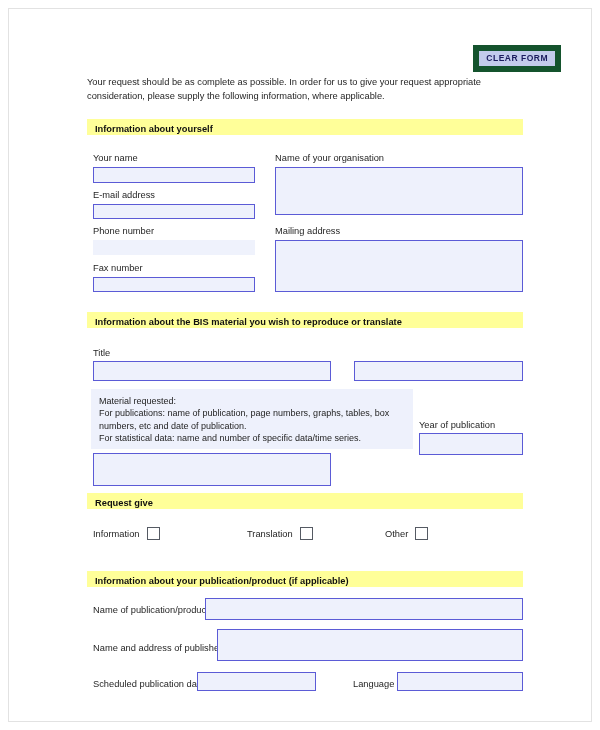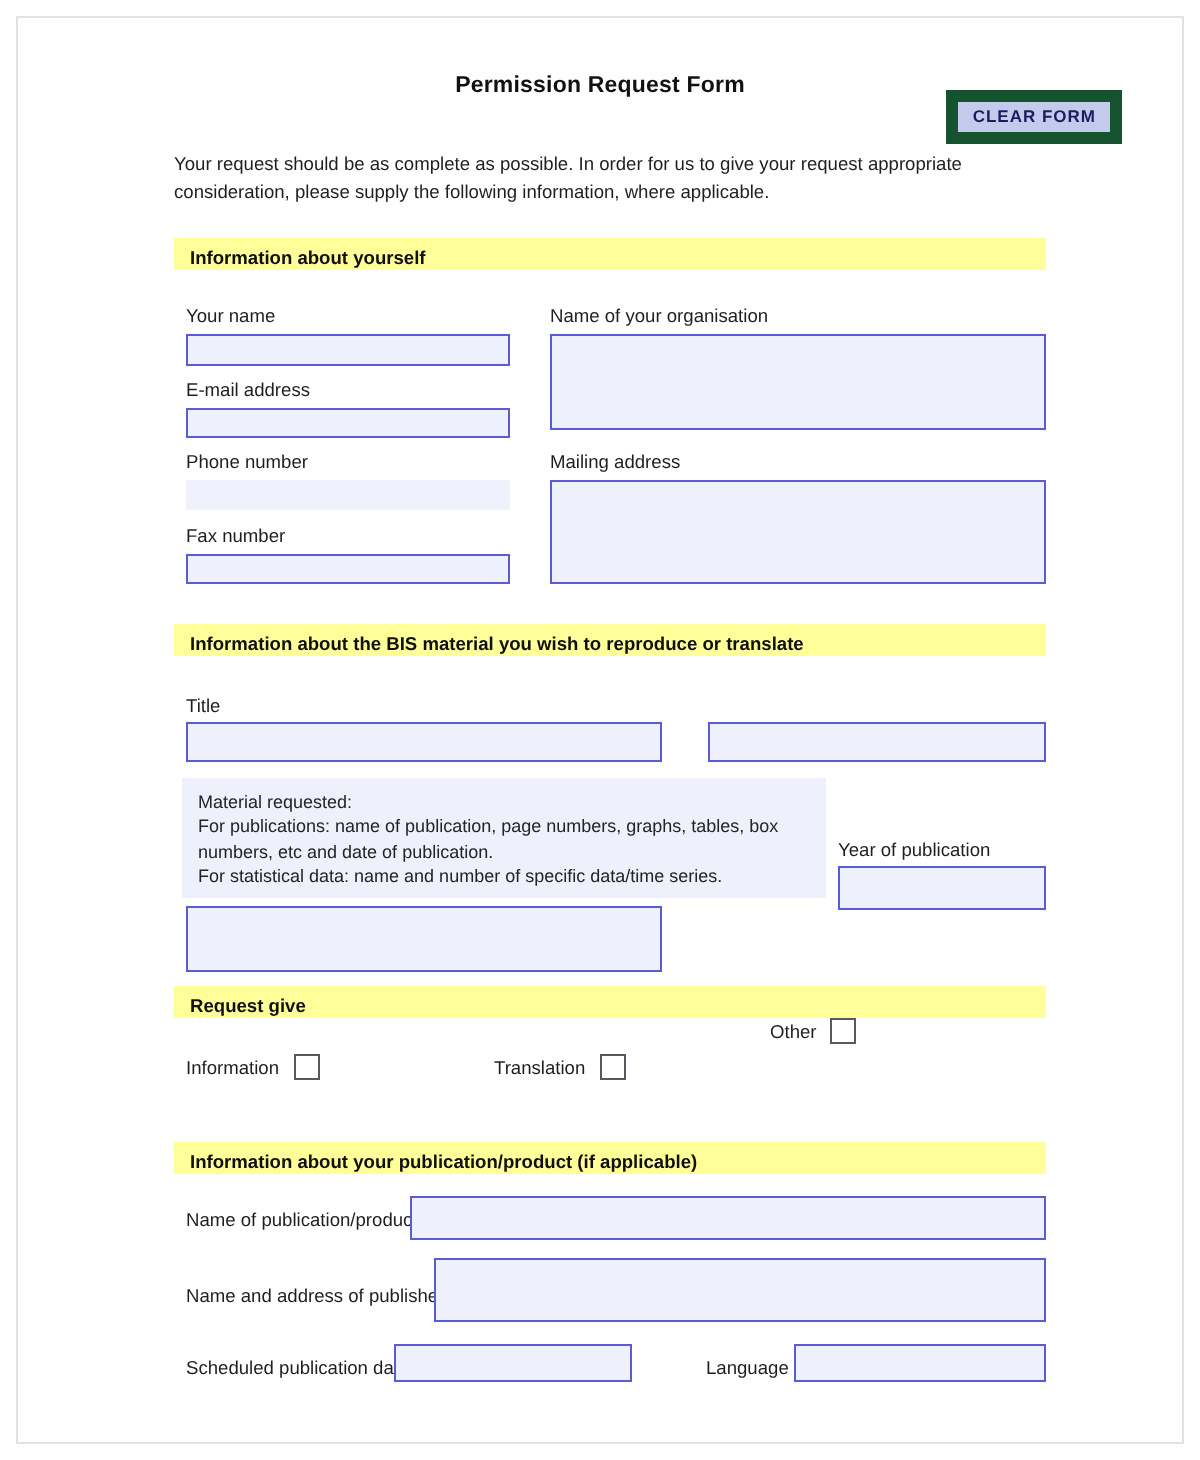--- a/index.html
+++ b/index.html
@@ -162,21 +162,20 @@
     cursor: pointer;
     display: inline-block;
   }
 </style>
 </head>
 <body>
 
 <div id="page">
 
   <div class="header-row">
-    <div class="form-title">Permission Request Form</div>
     <button class="clear-form-btn">CLEAR FORM</button>
   </div>
 
   <div class="intro">Your request should be as complete as possible. In order for us to give your request appropriate consideration, please supply the following information, where applicable.</div>
 
   <div class="section-bar" style="top:110px;">
     <span>Information about yourself</span>
   </div>
 
   <div class="fld-label" style="left:84px; top:144px;">Your name</div>
@@ -227,21 +226,21 @@
   <div class="cb-wrap" style="left:84px; top:518px;">
     <span class="cb-label">Information</span>
     <span class="cb-box"></span>
   </div>
 
   <div class="cb-wrap" style="left:238px; top:518px;">
     <span class="cb-label">Translation</span>
     <span class="cb-box"></span>
   </div>
 
-  <div class="cb-wrap" style="left:376px; top:500px;">
+  <div class="cb-wrap" style="left:376px; top:518px;">
     <span class="cb-label">Other</span>
     <span class="cb-box"></span>
   </div>
 
   <div class="section-bar" style="top:562px;">
     <span>Information about your publication/product (if applicable)</span>
   </div>
 
   <div class="fld-label" style="left:84px; top:596px;">Name of publication/product</div>
   <input class="inp" style="left: 196px; top: 589px; width: 318px; height: 22px;" value="">

